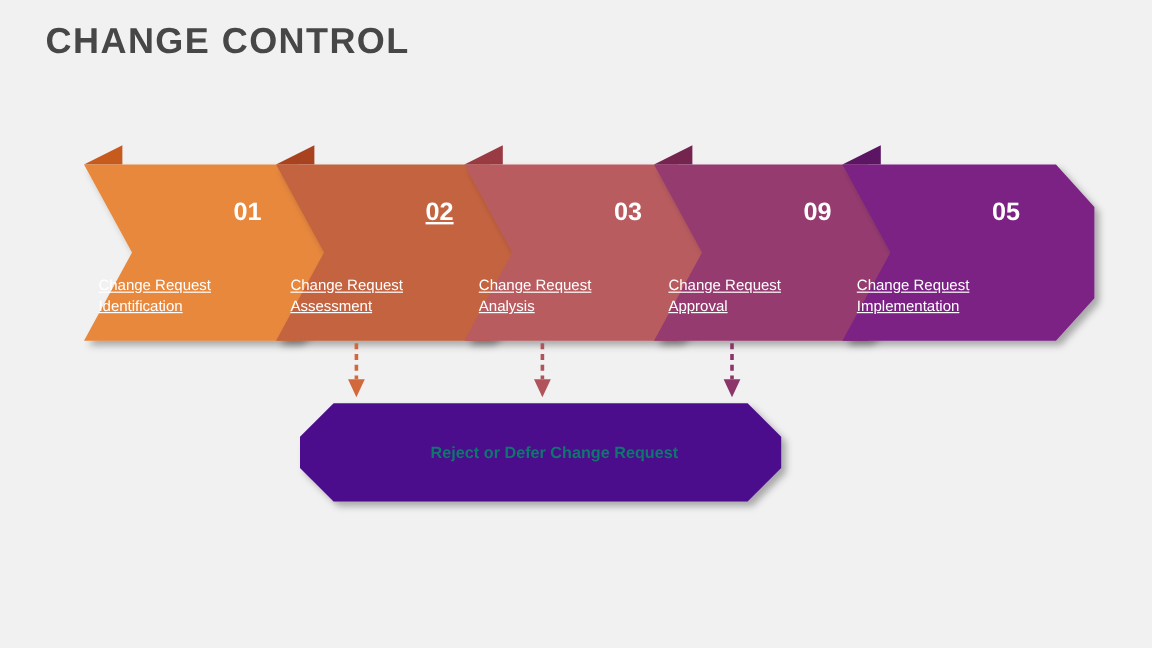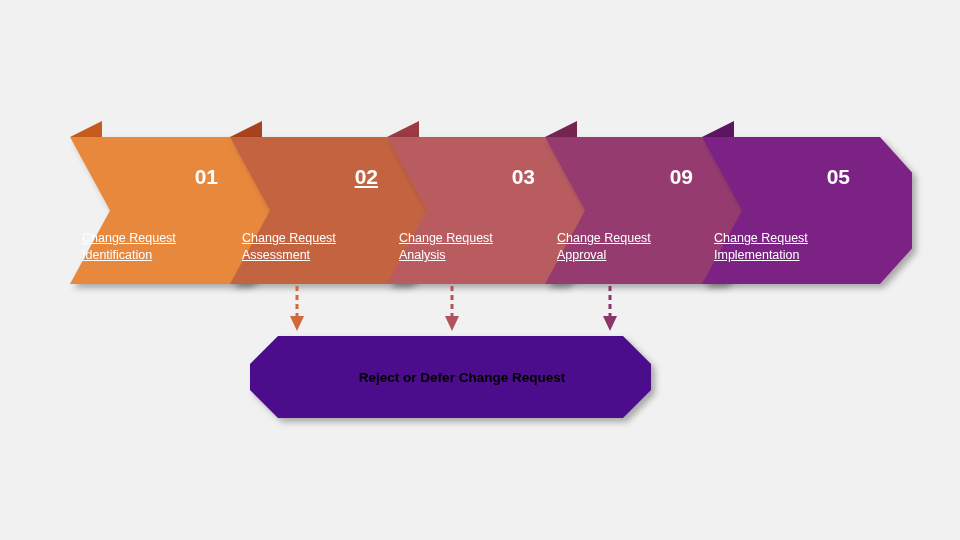--- a/index.html
+++ b/index.html
@@ -37,34 +37,35 @@
     width:120px;
   }
   .cap{
     font-size:12.5px;
     line-height:17px;
     white-space:pre-line;
     text-decoration:underline;
   }
   .bottom-label{
     position:absolute;
-    color:#000000;
+    color:#0f766e;
     font-size:13.5px;
     font-weight:bold;
     width:424px;
     text-align:center;
     left:250px;
     top:370px;
   }
 </style>
 </head>
 <body style="background: rgb(241, 241, 241);">
 
 <div id="slide">
 
+  <div class="title">CHANGE CONTROL</div>
 
   <div class="stage">
     <svg width="960" height="540" viewBox="0 0 960 540">
       <defs>
         <filter id="softshadow" x="-30%" y="-30%" width="180%" height="180%">
           <feDropShadow dx="4" dy="4" stdDeviation="3" flood-color="#000000" flood-opacity="0.30"></feDropShadow>
         </filter>
       </defs>
       <g id="chevrons">
           <path d="M 70 137 L 102 121 L 102 137 Z" fill="#C75B1E"></path>

